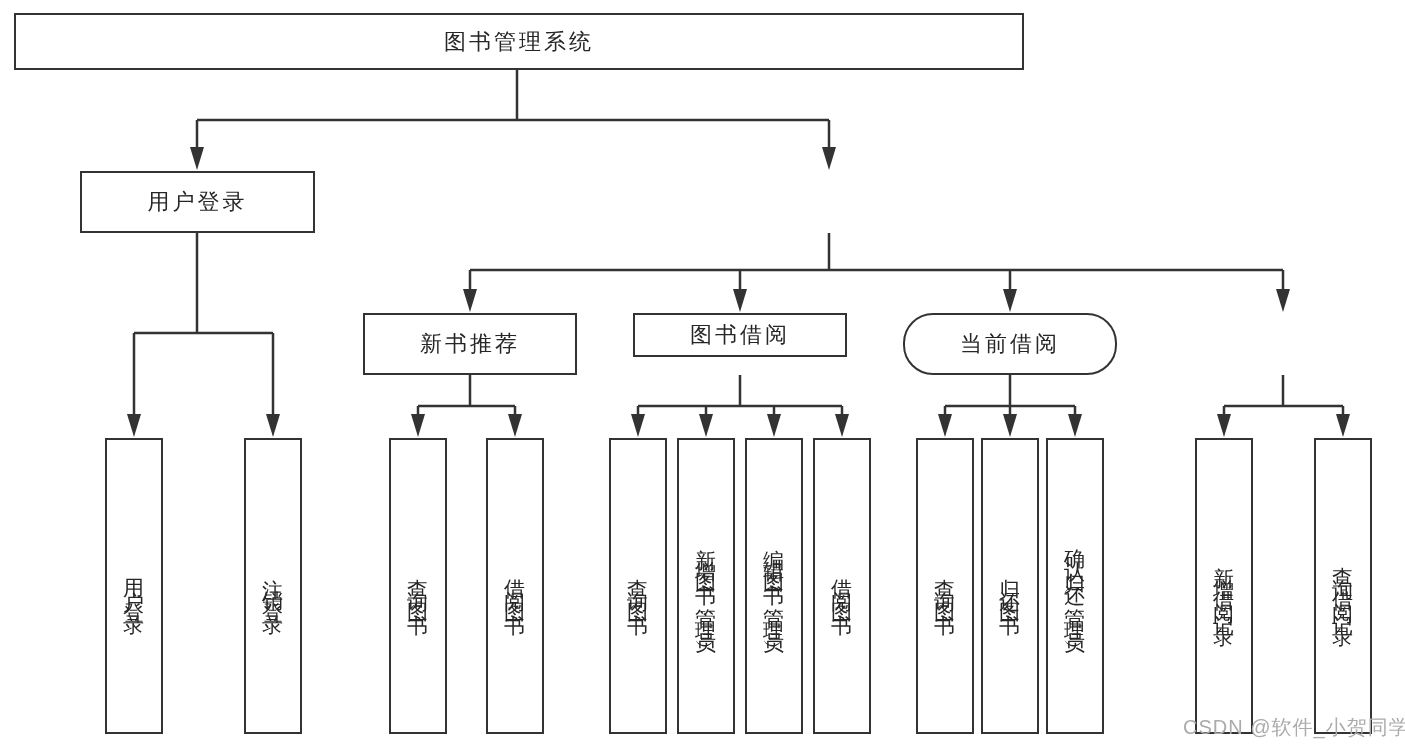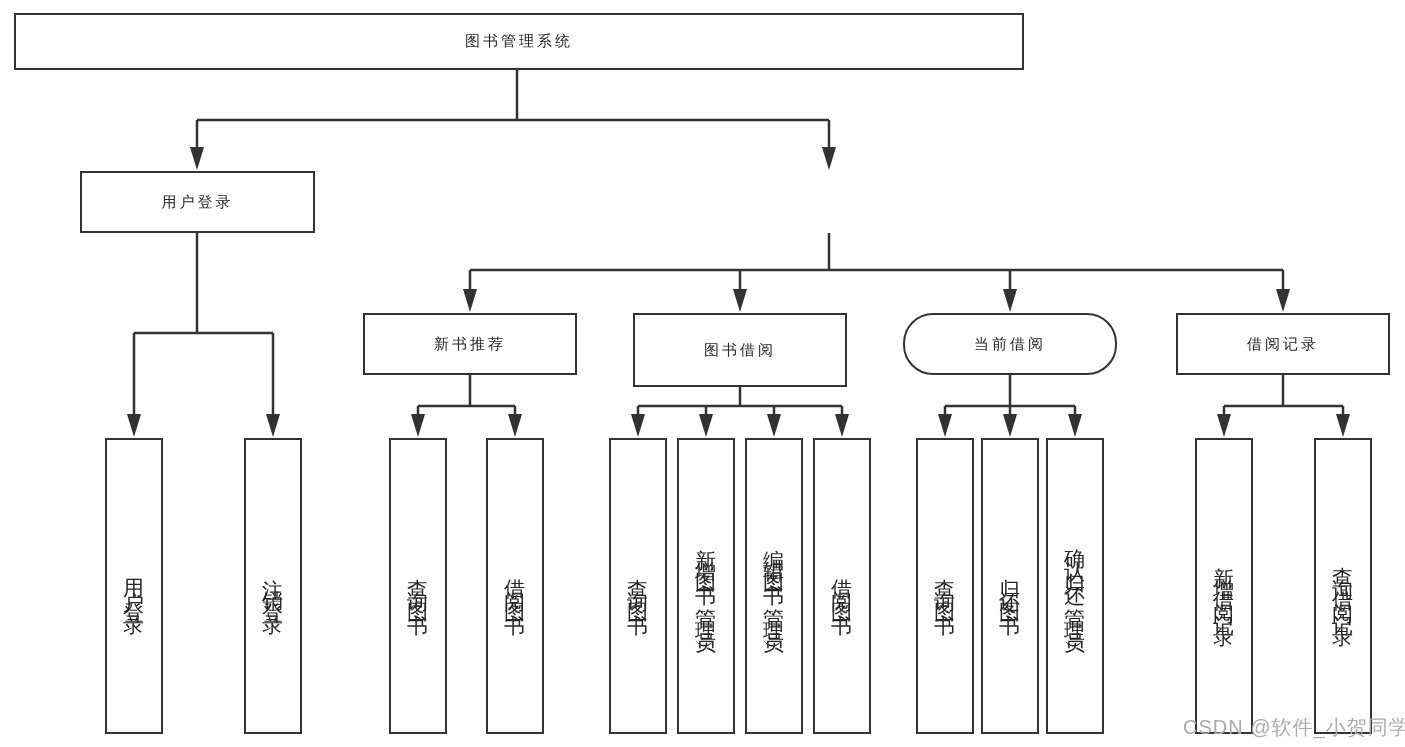--- a/index.html
+++ b/index.html
@@ -26,21 +26,21 @@
     position: absolute;
     box-sizing: border-box;
     background: #ffffff;
     border: 2.5px solid #333333;
     display: flex;
     align-items: center;
     justify-content: center;
     z-index: 1;
   }
   .box .lbl {
-    font-size: 15px;
+    font-size: 22px;
     letter-spacing: 3px;
     white-space: nowrap;
   }
   .box.vert .lbl {
     writing-mode: vertical-rl;
     text-orientation: mixed;
     letter-spacing: 12px;
     white-space: normal;
     line-height: 1;
     font-size: 21px;
@@ -98,28 +98,25 @@
     <span class="lbl">图书管理系统</span>
   </div>
 
   <div class="box" style="left:80px; top:171px; width:235px; height:62px;">
     <span class="lbl">用户登录</span>
   </div>
 
   <div class="box" style="left:363px; top:313px; width:214px; height:62px;justify-content:center;">
     <span class="lbl">新书推荐</span>
   </div>
-  <div class="box" style="left:633px; top:313px; width:214px; height:74px;">
+  <div class="box" style="left:633px; top:313px; width:214px; height:44px;">
     <span class="lbl">图书借阅</span>
   </div>
   <div class="box" style="left:903px; top:313px; width:214px; height:62px;border-radius:30px;">
     <span class="lbl">当前借阅</span>
-  </div>
-  <div class="box" style="left:1176px; top:313px; width:214px; height:62px;">
-    <span class="lbl">借阅记录</span>
   </div>
 
   <div class="box vert" style="left:105px; top:438px; width:58px; height:296px;">
     <span class="lbl">用户登录</span>
   </div>
   <div class="box vert" style="left:244px; top:438px; width:58px; height:296px;">
     <span class="lbl">注销登录</span>
   </div>
 
   <div class="box vert" style="left:389px; top:438px; width:58px; height:296px;">

